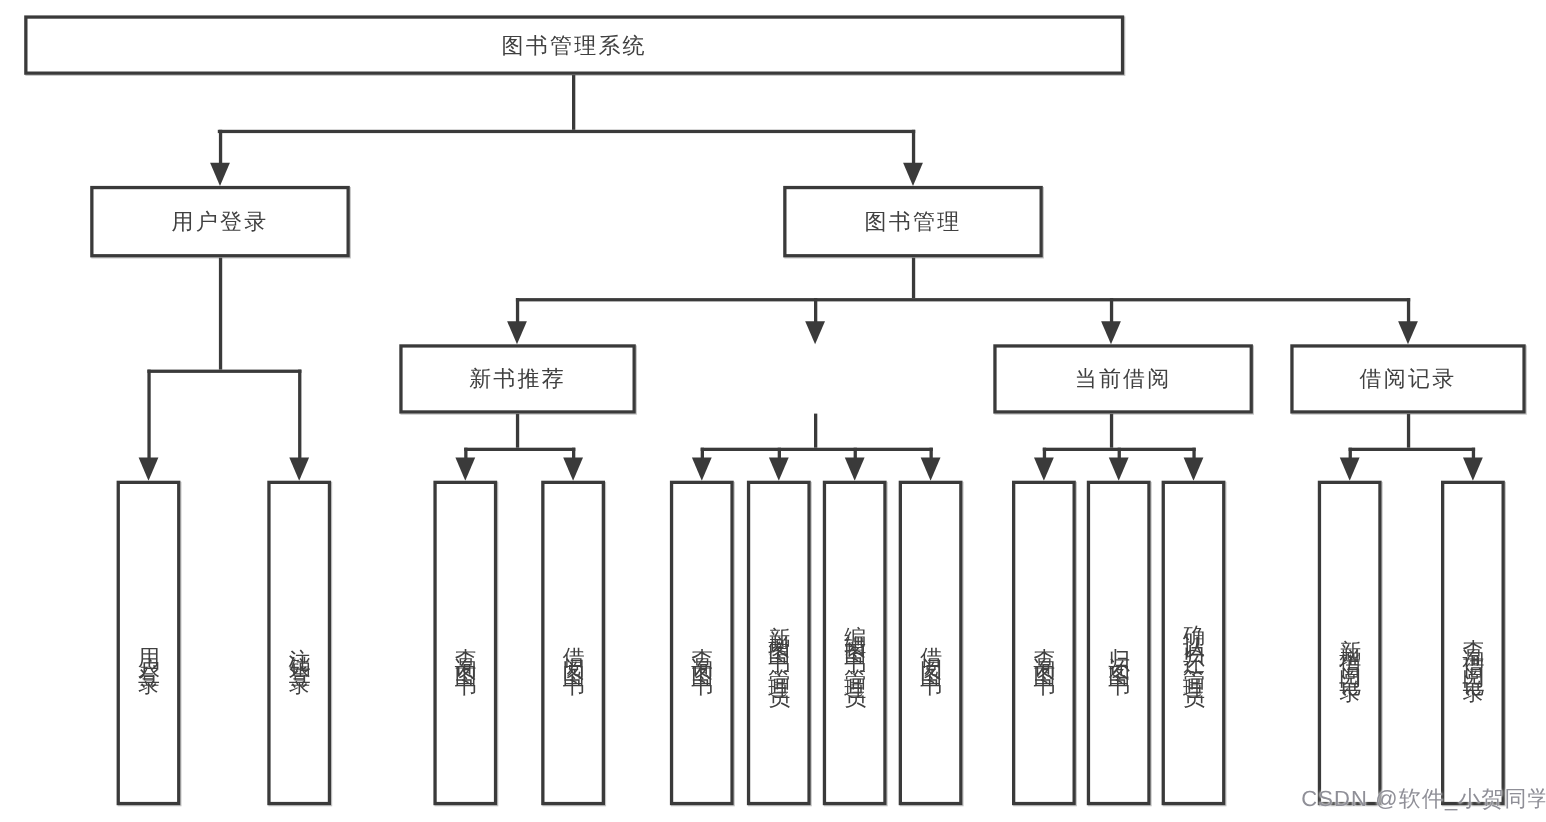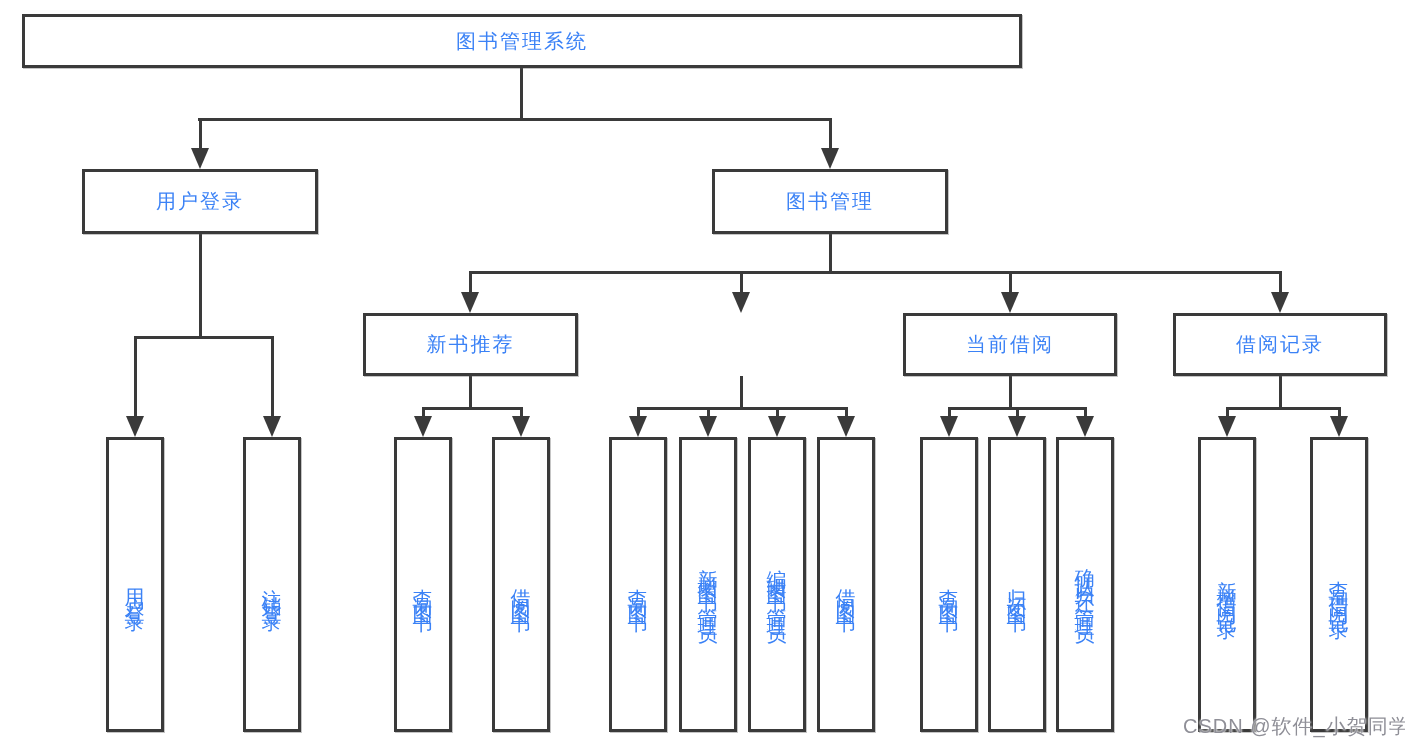--- a/index.html
+++ b/index.html
@@ -12,21 +12,21 @@
     overflow: hidden;
   }
   .box {
     position: absolute;
     box-sizing: border-box;
     background: #ffffff;
     border: 3px solid #3a3a3a;
     display: flex;
     align-items: center;
     justify-content: center;
-    color: #3b82f6;
+    color: #404040;
     font-size: 20px;
     letter-spacing: 2px;
     box-shadow: 1px 1px 0 rgba(90,90,90,0.35);
     z-index: 2;
   }
   .leaf {
     writing-mode: vertical-rl;
     text-orientation: mixed;
     letter-spacing: 8px;
     font-size: 20px;
@@ -75,21 +75,21 @@
 
   <div class="box" style="left:363px; top:313px; width:215px; height:63px;">
     <span>新书推荐</span>
   </div>
 
   <div class="box" style="left:712px; top:169px; width:236px; height:65px;">
     <span>图书管理</span>
   </div>
 
 
-  <div class="box" style="left:903px; top:313px; width:214px; height:63px;">
+  <div class="box" style="left:903px; top:313px; width:236px; height:63px;">
     <span>当前借阅</span>
   </div>
 
   <div class="box" style="left:1173px; top:313px; width:214px; height:63px;">
     <span>借阅记录</span>
   </div>
 
   <div class="box leaf" style="left:106px; top:437px; width:58px; height:295px;">
     <span>用户登录</span>
   </div>

